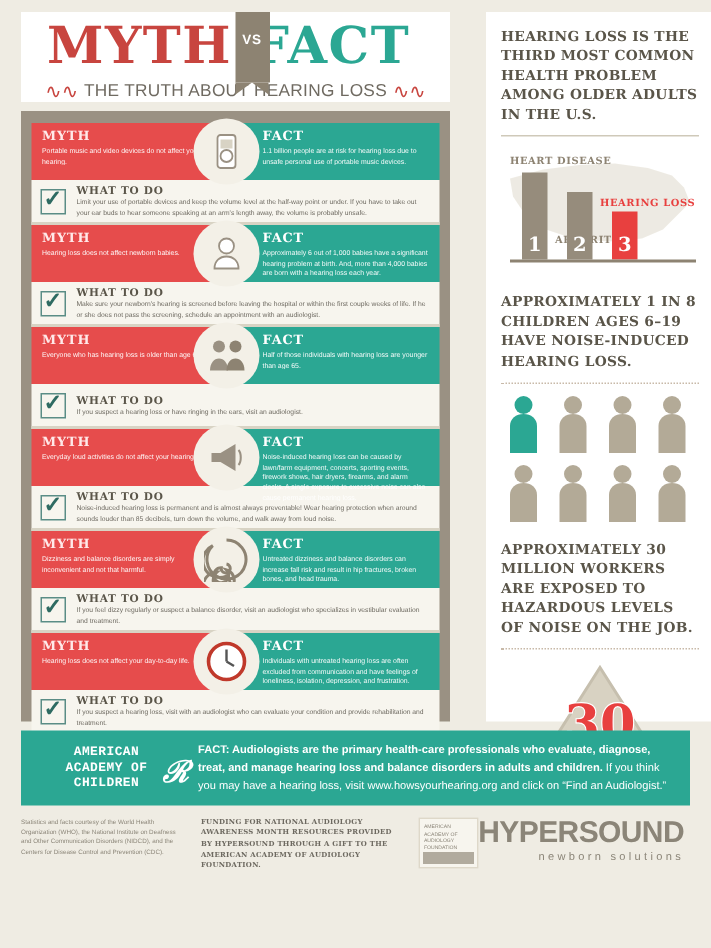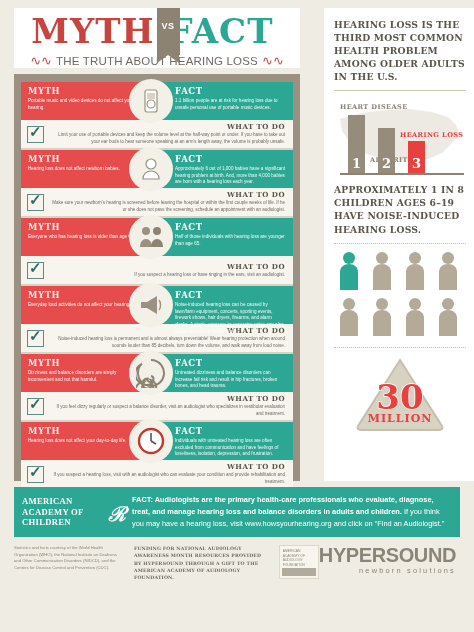--- a/index.html
+++ b/index.html
@@ -43,21 +43,21 @@
   .lbl { font-family: "DejaVu Serif", serif; font-weight: bold; font-size: 8.5px;
          color: #ffffff; letter-spacing: .6px; }
   .lbl-myth { color: #ffe9e9; }
   .htxt { font-size: 4.6px; color: #ffffff; line-height: 1.45; margin-top: 2px;
           opacity: .95; }
   .icon-circle { position: absolute; left: 108px; top: -3px; width: 44px; height: 44px;
         border-radius: 50%; background: #f3f0e7; display: flex; align-items: center;
         justify-content: center; z-index: 3; overflow: hidden; }
 
   .card-todo { background: #f7f5ee; height: 30px; display: flex; align-items: center;
-               padding: 0 8px 0 6px; border-bottom: 2px solid #d8d3c4; text-align: right; }
+               padding: 0 8px 0 6px; border-bottom: 2px solid #d8d3c4; }
   .check { width: 17px; height: 17px; flex: 0 0 17px; border: 1.4px solid #5a8d86;
            margin-right: 7px; position: relative; }
   .check:after { content: "✓"; position: absolute; left: 1px; top: -4px; font-size: 15px;
            color: #2e6b62; font-weight: bold; }
   .todo-body { flex: 1; }
   .todo-title { font-family: "DejaVu Serif", serif; font-weight: bold; font-size: 7px;
            color: #5c5購649; color: #5a5549; letter-spacing: .5px; }
   .todo-txt { font-size: 4.5px; color: #6e6a61; line-height: 1.45; margin-top: 1px; }
 
   
@@ -92,22 +92,22 @@
             padding: 0 2px; }
   .ppl { width: 26px; height: 44px; }
 
   .tri-wrap { display: flex; justify-content: center; margin-top: 4px; }
 
   
   .banner { position: absolute; left: 14px; top: 487px; width: 446px; height: 50px;
             background: #2ba793; display: flex; align-items: center; padding: 0 8px; }
   .aaa-logo { width: 104px; flex: 0 0 104px; color: #fff; position: relative;
               padding-right: 6px; }
-  .aaa-l1 { font-family: Liberation Serif, serif; font-weight: bold; font-size: 8.6px;
-            letter-spacing: .3px; line-height: 1.26; }
+  .aaa-l1 { font-family: Liberation Mono, monospace; font-weight: bold; font-size: 8.6px;
+            letter-spacing: .3px; line-height: 1.26; text-align: center; }
   .aaa-mark { position: absolute; right: 0px; top: 4px; font-family: "DejaVu Serif", serif;
             font-style: italic; font-weight: bold; font-size: 20px; color: #fff; }
   .banner-txt { flex: 1; color: #ffffff; font-size: 7.4px; line-height: 1.62;
             padding-left: 6px; }
   .banner-txt b { font-weight: bold; }
 
   
   .footer { position: absolute; left: 14px; top: 545px; width: 446px; height: 48px;
             display: flex; align-items: flex-start; }
   .f-src { width: 118px; font-size: 4.2px; color: #8b8578; line-height: 1.55; }
@@ -322,21 +322,21 @@
         <div class="blabel bl2">ARTHRITIS</div>
         <div class="blabel bl3">HEARING LOSS</div>
         <div class="bars">
           <div class="bar b1">1</div>
           <div class="bar b2">2</div>
           <div class="bar b3">3</div>
         </div>
         <div class="axis"></div>
       </div>
 
-      <div class="rc-head" style="margin-top:2px">APPROXIMATELY 1 IN 8 CHILDREN AGES 6–19 HAVE NOISE-INDUCED HEARING LOSS.</div>
+      <div class="rc-head" style="margin-top:14px">APPROXIMATELY 1 IN 8 CHILDREN AGES 6–19 HAVE NOISE-INDUCED HEARING LOSS.</div>
       <div class="rc-dash"></div>
 
       <div class="people">
         <svg class="ppl" viewBox="0 0 26 44">
             <circle cx="13" cy="8" r="6" fill="#2ba793"></circle>
             <path d="M4 40V22c0-5 4-8 9-8s9 3 9 8v18z" fill="#2ba793"></path>
           </svg>
         <svg class="ppl" viewBox="0 0 26 44">
             <circle cx="13" cy="8" r="6" fill="#b3aa97"></circle>
             <path d="M4 40V22c0-5 4-8 9-8s9 3 9 8v18z" fill="#b3aa97"></path>
@@ -360,20 +360,21 @@
         <svg class="ppl" viewBox="0 0 26 44">
             <circle cx="13" cy="8" r="6" fill="#b3aa97"></circle>
             <path d="M4 40V22c0-5 4-8 9-8s9 3 9 8v18z" fill="#b3aa97"></path>
           </svg>
         <svg class="ppl" viewBox="0 0 26 44">
             <circle cx="13" cy="8" r="6" fill="#b3aa97"></circle>
             <path d="M4 40V22c0-5 4-8 9-8s9 3 9 8v18z" fill="#b3aa97"></path>
           </svg>
       </div>
 
+      <div class="rc-head" style="margin-top:8px">APPROXIMATELY 30 MILLION WORKERS ARE EXPOSED TO HAZARDOUS LEVELS OF NOISE ON THE JOB.</div>
       <div class="rc-dash"></div>
 
       <div class="tri-wrap">
         <svg width="92" height="80" viewBox="0 0 92 80">
           <path d="M46 6 L88 72 Q90 76 84 76 L8 76 Q2 76 4 72 Z" fill="#d8d2c2" stroke="#c6bfae" stroke-width="2"></path>
           <text x="46" y="55" text-anchor="middle" font-family="DejaVu Serif, serif" font-weight="bold" font-size="34" fill="#e8403f" stroke="#fff" stroke-width="1.5" paint-order="stroke">30</text>
           <text x="46" y="68" text-anchor="middle" font-family="DejaVu Serif, serif" font-weight="bold" font-size="11" fill="#e8403f" letter-spacing="1">MILLION</text>
         </svg>
       </div>
 

